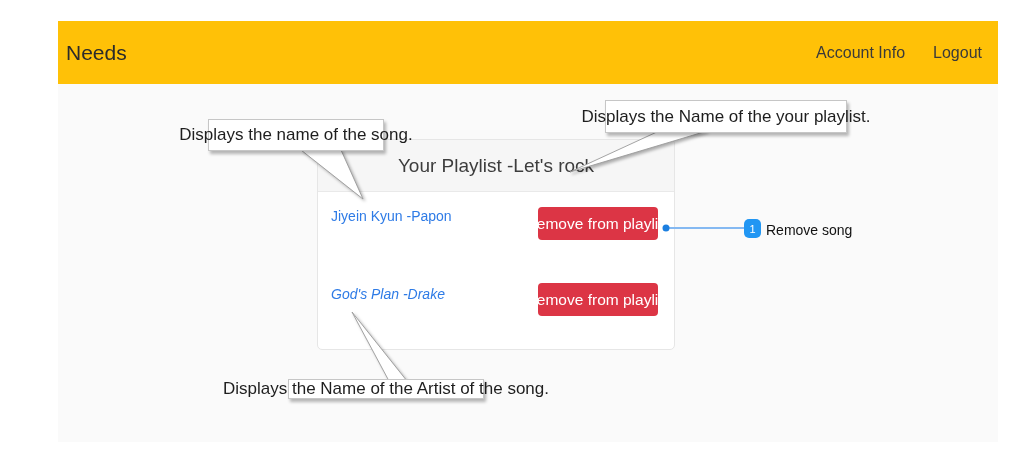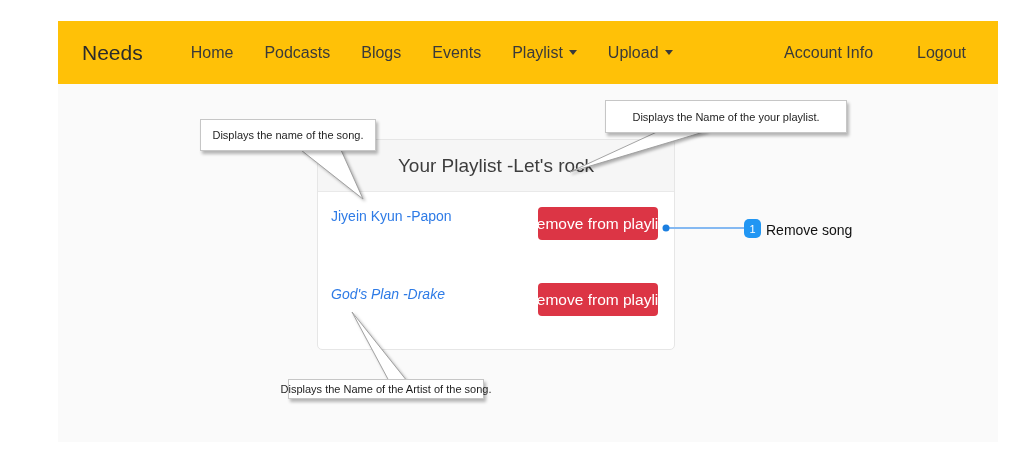--- a/index.html
+++ b/index.html
@@ -2,30 +2,30 @@
 <html><head>
 <meta charset="utf-8">
 <style>
   * { margin: 0; padding: 0; box-sizing: border-box; }
   html, body { width: 1023px; height: 468px; background: #ffffff; overflow: hidden;
     font-family: "Liberation Sans", sans-serif; }
   #stage { position: relative; width: 1023px; height: 468px; background: #ffffff; }
 
   
   .navbar { position: absolute; left: 58px; top: 21px; width: 940px; height: 63px;
-    background: #ffc107; display: flex; align-items: center; padding: 0 24px; z-index: 1; }
+    background: #ffc107; display: flex; align-items: center; padding: 0 8px; z-index: 1; }
   .brand { font-size: 21px; color: #2b2b2b; margin-right: 40px; cursor: pointer; }
   .nav-links { display: flex; align-items: center; }
   .nav-link { font-size: 16px; color: #3a3a3a; padding: 0 8px; margin-right: 15px;
     cursor: pointer; white-space: nowrap; display: inline-flex; align-items: center; }
   .caret { display: inline-block; width: 0; height: 0; margin-left: 6px;
     border-left: 4.5px solid transparent; border-right: 4.5px solid transparent;
     border-top: 5px solid #3a3a3a; }
   .nav-right { margin-left: auto; display: flex; align-items: center; }
-  .nav-right .nav-link { margin-right: 0; margin-left: 28px; }
+  .nav-right .nav-link { margin-right: 0; margin-left: 12px; }
 
   
   .content { position: absolute; left: 58px; top: 84px; width: 940px; height: 358px;
     background: #fafafa; z-index: 0; }
 
   
   .card { position: absolute; left: 317px; top: 139px; width: 358px; height: 211px;
     background: #ffffff; border: 1px solid #e6e6e6; border-radius: 5px; z-index: 1; }
   .card-header { height: 52px; background: #f6f6f6; border-bottom: 1px solid #e9e9e9;
     border-radius: 5px 5px 0 0; display: flex; align-items: center; justify-content: center;
@@ -37,23 +37,23 @@
   .remove-btn { position: absolute; left: 220px; width: 120px; height: 33px;
     background: #dc3545; color: #ffffff; border: none; border-radius: 4px;
     font-size: 15.5px; font-family: "Liberation Sans", sans-serif; cursor: pointer;
     display: flex; align-items: center; justify-content: center; white-space: nowrap; }
   .remove-btn.r1 { top: 67px; }
   .remove-btn.r2 { top: 143px; }
 
   
   .callout { position: absolute; background: #ffffff; border: 1px solid #c6c6c6;
     box-shadow: 2px 3px 3px rgba(0,0,0,0.28); display: flex; align-items: center;
-    justify-content: center; font-size: 11px; color: #1e1e1e; z-index: 3;
+    justify-content: center; font-size: 17px; color: #1e1e1e; z-index: 3;
     white-space: nowrap; }
-  .callout.song   { left: 200px; top: 119px; width: 176px; height: 32px; }
+  .callout.song   { left: 208px; top: 119px; width: 176px; height: 32px; }
   .callout.plist  { left: 605px; top: 100px; width: 242px; height: 33px; }
   .callout.artist { left: 288px; top: 379px; width: 196px; height: 20px; }
 
   
   svg.overlay { position: absolute; left: 0; top: 0; width: 1023px; height: 468px;
     z-index: 2; pointer-events: none; }
   .tail { fill: #ffffff; stroke: #9a9a9a; stroke-width: 0.9;
     filter: drop-shadow(2px 2px 1.5px rgba(0,0,0,0.3)); }
 
   
@@ -63,34 +63,20 @@
   .step-label { position: absolute; left: 766px; top: 222px; font-size: 14px;
     color: #111111; z-index: 3; white-space: nowrap; }
 </style>
 </head>
 <body>
 
 <div id="stage">
 
   <div class="navbar">
     <span class="brand">Needs</span>
-    <div class="nav-links">
-      <span class="nav-link">Home</span>
-      <span class="nav-link">Podcasts</span>
-      <span class="nav-link">Blogs</span>
-      <span class="nav-link">Events</span>
-      <span class="nav-link">
-        <span>Playlist</span>
-        <span class="caret"></span>
-      </span>
-      <span class="nav-link">
-        <span>Upload</span>
-        <span class="caret"></span>
-      </span>
-    </div>
     <div class="nav-right">
       <span class="nav-link">Account Info</span>
       <span class="nav-link">Logout</span>
     </div>
   </div>
 
   <div class="content"></div>
 
   <div class="card">
     <div class="card-header">

